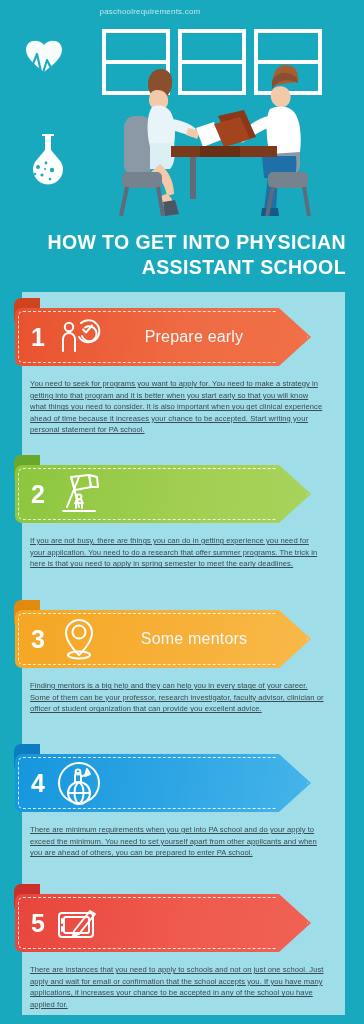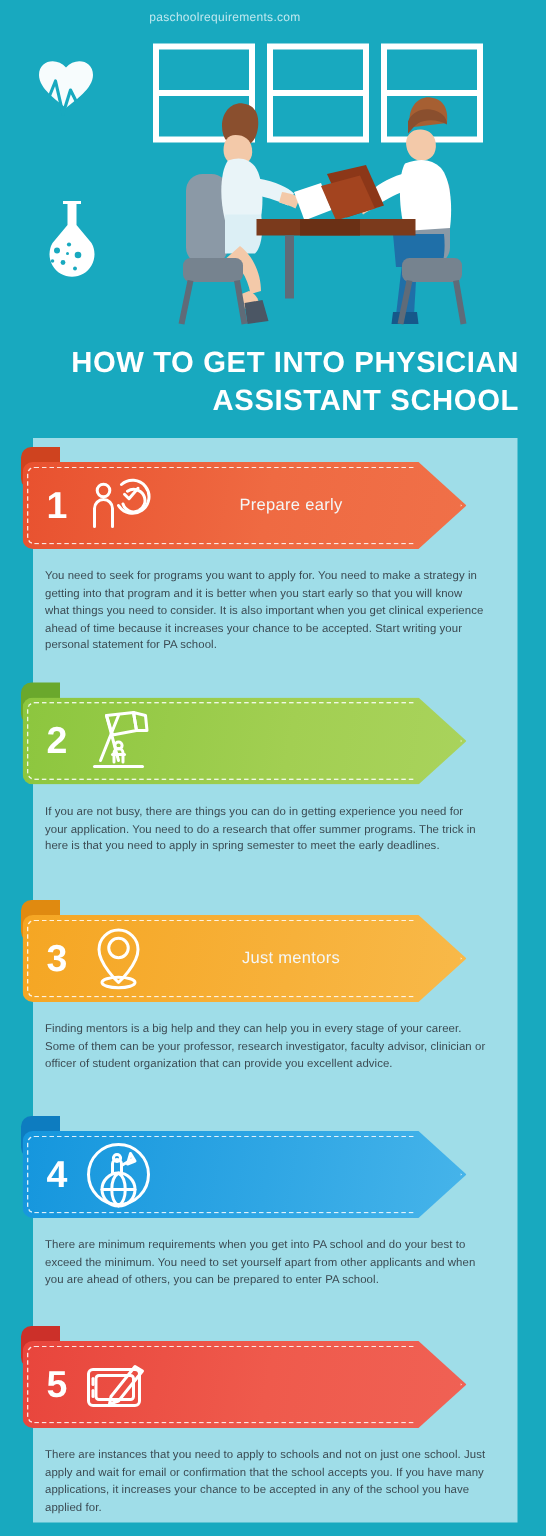--- a/index.html
+++ b/index.html
@@ -72,28 +72,29 @@
   }
   .badge-icon{
     position:relative; z-index:2;
     width:48px; height:46px; flex:0 0 48px;
     display:flex; align-items:center; justify-content:center;
   }
   .badge-icon svg{ display:block; }
   .step-label{
     position:relative; z-index:2;
     flex:1; text-align:center; padding-right:26px;
-    font-size:11px; line-height:14.5px; color:#f4f7f7;
+    font-size:16px; line-height:14.5px; color:#f4f7f7;
     letter-spacing:.2px;
   }
 
   .desc{
     position:absolute; left:30px; width:294px;
     font-size:7.6px; line-height:11.6px; color:#3b4a52;
     letter-spacing:.05px;
+    text-decoration:underline;
   }
   .d1{ top:80px; }
 
   
   .c1 .banner{ background:linear-gradient(100deg,#e8512f 0%, #ef6a42 55%, #f07048 100%); }
   .c1 .tab{ background:#cf431f; }
   .c2 .banner{ background:linear-gradient(100deg,#8cc63e 0%, #a2cf52 60%, #a9d35c 100%); }
   .c2 .tab{ background:#6aa82c; }
   .c3 .banner{ background:linear-gradient(100deg,#f5a623 0%, #f7b13a 60%, #f8b949 100%); }
   .c3 .tab{ background:#e08a10; }
@@ -241,21 +242,21 @@
   <div class="banner">
     <div class="banner-inner"></div>
     <div class="num">3</div>
     <div class="badge-icon">
       <svg width="38" height="44" viewBox="0 0 38 44" fill="none" stroke="#ffffff" stroke-width="2" stroke-linecap="round" stroke-linejoin="round">
         <path d="M19 3 a13 13 0 0 1 13 13 c0 10 -13 22 -13 22 s-13 -12 -13 -22 a13 13 0 0 1 13 -13z"></path>
         <circle cx="19" cy="15" r="6.5"></circle>
         <ellipse cx="19" cy="38" rx="11" ry="3.5"></ellipse>
       </svg>
     </div>
-    <div class="step-label">Just mentors</div>
+    <div class="step-label">Some mentors</div>
   </div>
   <div class="desc d1">Finding mentors is a big help and they can help you in every stage of your career. Some of them can be your professor, research investigator, faculty advisor, clinician or officer of student organization that can provide you excellent advice.</div>
 </div>
 
 <div class="step step-4 c4">
   <div class="tab"></div>
   <div class="banner">
     <div class="banner-inner"></div>
     <div class="num">4</div>
     <div class="badge-icon">
@@ -264,21 +265,21 @@
         <circle cx="23" cy="33" r="11"></circle>
         <path d="M12 33 h22"></path>
         <path d="M23 22 c6 4 6 18 0 22 c-6 -4 -6 -18 0 -22z"></path>
         <circle cx="22" cy="12" r="2.4"></circle>
         <path d="M19 22 v-6 a3 3 0 0 1 6 0 v6"></path>
         <path d="M25 17 l7 -4"></path>
         <path d="M31 9 l3 5 l-5 2z"></path>
       </svg>
     </div>
   </div>
-  <div class="desc d1">There are minimum requirements when you get into PA school and do your best to exceed the minimum. You need to set yourself apart from other applicants and when you are ahead of others, you can be prepared to enter PA school.</div>
+  <div class="desc d1">There are minimum requirements when you get into PA school and do your apply to exceed the minimum. You need to set yourself apart from other applicants and when you are ahead of others, you can be prepared to enter PA school.</div>
 </div>
 
 <div class="step step-5 c5">
   <div class="tab"></div>
   <div class="banner">
     <div class="banner-inner"></div>
     <div class="num">5</div>
     <div class="badge-icon">
       <svg width="46" height="36" viewBox="0 0 46 36" fill="none" stroke="#ffffff" stroke-width="2" stroke-linecap="round" stroke-linejoin="round">
         <rect x="3" y="8" width="34" height="24" rx="3"></rect>

